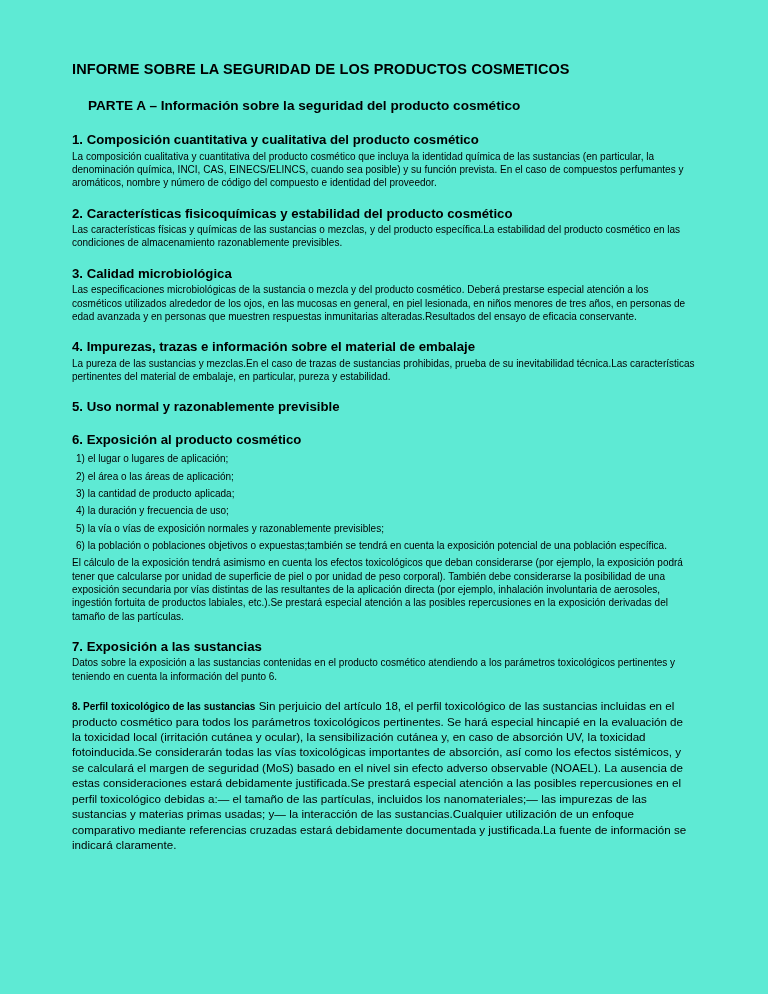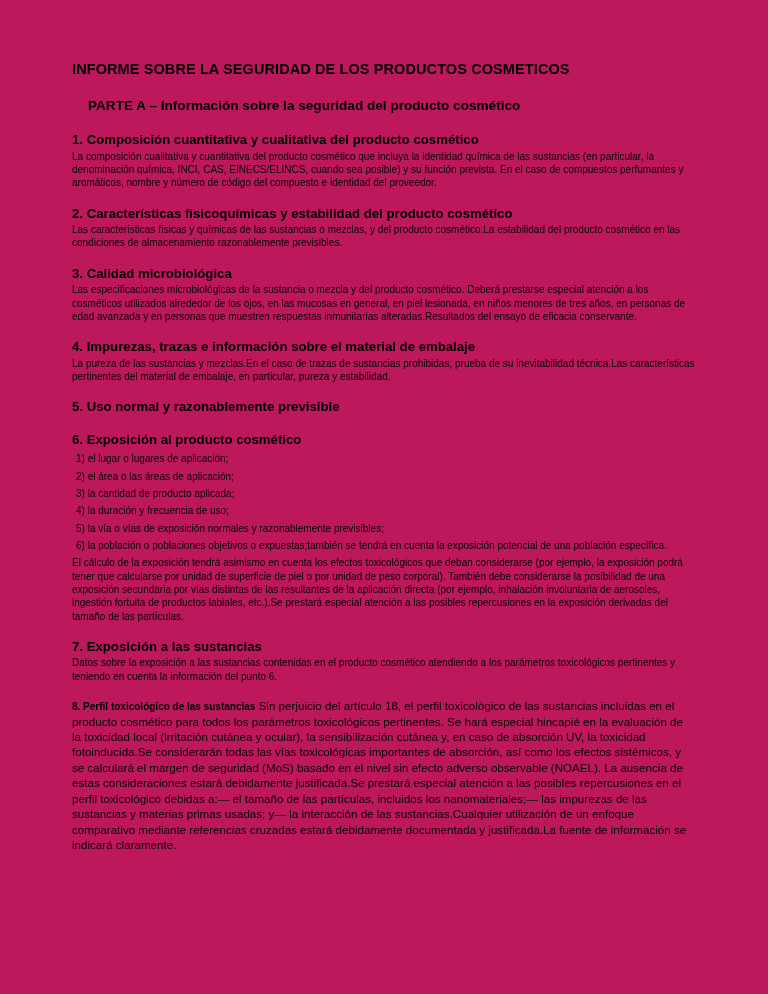--- a/index.html
+++ b/index.html
@@ -12,21 +12,21 @@
     width: 768px;
     height: 994px;
     font-family: "Liberation Sans", sans-serif;
     color: #000000;
     -webkit-font-smoothing: antialiased;
   }
   .page {
     position: relative;
     width: 768px;
     height: 994px;
-    background: #be185d;
+    background: #5eead4;
     box-sizing: border-box;
     padding: 60px 73px 0 72px;
     overflow: hidden;
   }
   .doc-title {
     font-size: 14.5px;
     font-weight: bold;
     line-height: 1.25;
     letter-spacing: 0.1px;
     margin: 0 0 19px 0;
@@ -90,21 +90,21 @@
 
   <div class="part-heading">PARTE A – Información sobre la seguridad del producto cosmético</div>
 
   <div class="section" style="margin-top:12px;">
     <div class="section-heading tight">1. Composición cuantitativa y cualitativa del producto cosmético</div>
     <p class="body-text">La composición cualitativa y cuantitativa del producto cosmético que incluya la identidad química de las sustancias (en particular, la denominación química, INCI, CAS, EINECS/ELINCS, cuando sea posible) y su función prevista. En el caso de compuestos perfumantes y aromáticos, nombre y número de código del compuesto e identidad del proveedor.</p>
   </div>
 
   <div class="section">
     <div class="section-heading">2. Características fisicoquímicas y estabilidad del producto cosmético</div>
-    <p class="body-text">Las características físicas y químicas de las sustancias o mezclas, y del producto cosmético.La estabilidad del producto cosmético en las condiciones de almacenamiento razonablemente previsibles.</p>
+    <p class="body-text">Las características físicas y químicas de las sustancias o mezclas, y del producto específica.La estabilidad del producto cosmético en las condiciones de almacenamiento razonablemente previsibles.</p>
   </div>
 
   <div class="section">
     <div class="section-heading">3. Calidad microbiológica</div>
     <p class="body-text">Las especificaciones microbiológicas de la sustancia o mezcla y del producto cosmético. Deberá prestarse especial atención a los cosméticos utilizados alrededor de los ojos, en las mucosas en general, en piel lesionada, en niños menores de tres años, en personas de edad avanzada y en personas que muestren respuestas inmunitarias alteradas.Resultados del ensayo de eficacia conservante.</p>
   </div>
 
   <div class="section">
     <div class="section-heading">4. Impurezas, trazas e información sobre el material de embalaje</div>
     <p class="body-text">La pureza de las sustancias y mezclas.En el caso de trazas de sustancias prohibidas, prueba de su inevitabilidad técnica.Las características pertinentes del material de embalaje, en particular, pureza y estabilidad.</p>

